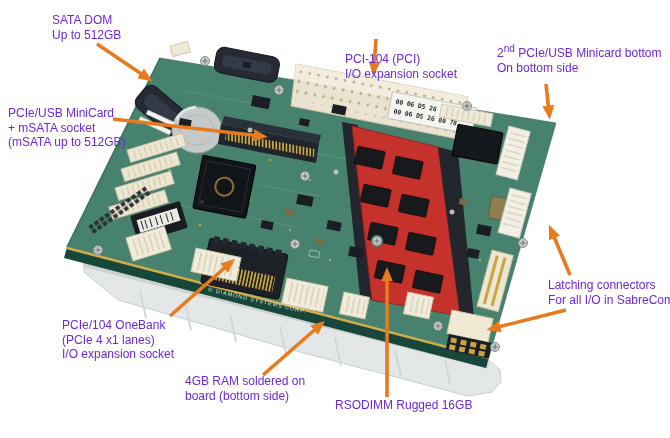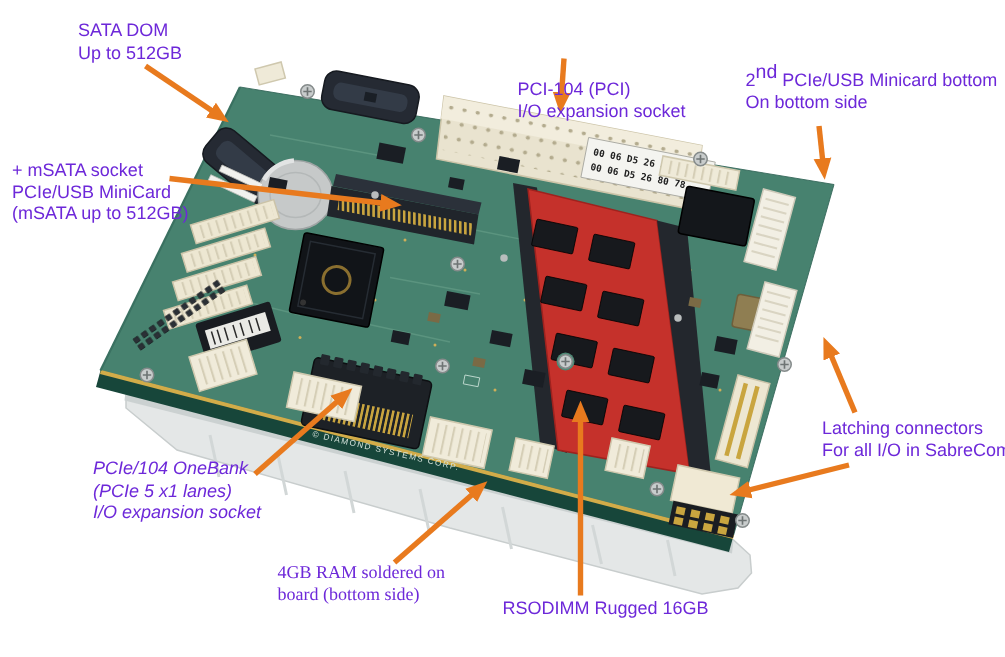--- a/index.html
+++ b/index.html
@@ -1,26 +1,26 @@
 <!DOCTYPE html>
 <html><head>
 <meta charset="utf-8">
 <style>
   html,body{margin:0;padding:0;background:#fff;}
   body{width:670px;height:438px;font-family:"Liberation Sans",sans-serif;}
   .stage{position:relative;width:670px;height:438px;overflow:hidden;background:#fff;}
   .stage svg{position:absolute;left:0;top:0;}
   .callout{position:absolute;color:#6d28d9;font-size:12px;line-height:14.5px;white-space:nowrap;}
-  .callout sup{font-size:13px;line-height:0;vertical-align:super;}
+  .callout sup{font-size:10px;line-height:0;vertical-align:super;}
   #c-sata{left:52px;top:13px;}
   #c-pci{left:345px;top:6px;margin-top:46px;}
   #c-mc2{left:497px;top:46px;}
   #c-mc{left:8px;top:106px;}
-  #c-ob{left:62px;top:305px;font-style:italic;}
-  #c-ram{left:185px;top:374px;font-family:Liberation Serif, serif;}
+  #c-ob{left:62px;top:318px;}
+  #c-ram{left:185px;top:374px;}
   #c-rso{left:335px;top:398px;}
   #c-latch{left:548px;top:278px;}
   .arrow{fill:none;stroke:#E87A1E;stroke-width:3.6;}
 </style>
 </head>
 <body>
 
 <div class="stage">
 
 <svg width="670" height="438" viewBox="0 0 670 438">
@@ -315,28 +315,28 @@
   <div>PCI-104 (PCI)</div>
   <div>I/O expansion socket</div>
 </div>
 
 <div class="callout" id="c-mc2">
   <div><span>2</span><sup>nd</sup><span> PCIe/USB Minicard bottom</span></div>
   <div>On bottom side</div>
 </div>
 
 <div class="callout" id="c-mc">
+  <div>PCIe/USB MiniCard</div>
   <div>+ mSATA socket</div>
-  <div>PCIe/USB MiniCard</div>
   <div>(mSATA up to 512GB)</div>
 </div>
 
 <div class="callout" id="c-ob">
   <div>PCIe/104 OneBank</div>
-  <div>(PCIe 5 x1 lanes)</div>
+  <div>(PCIe 4 x1 lanes)</div>
   <div>I/O expansion socket</div>
 </div>
 
 <div class="callout" id="c-ram">
   <div>4GB RAM soldered on</div>
   <div>board (bottom side)</div>
 </div>
 
 <div class="callout" id="c-rso">
   <div>RSODIMM Rugged 16GB</div>

